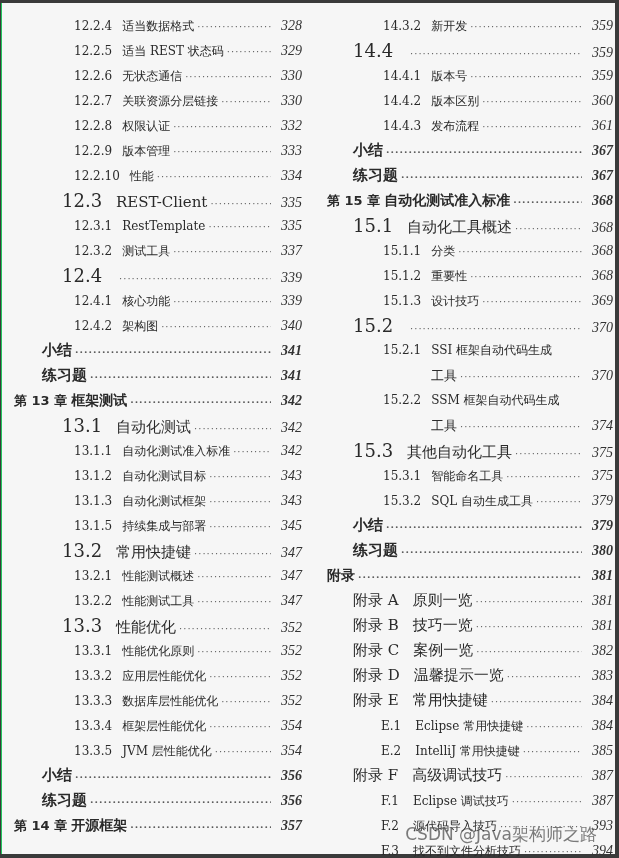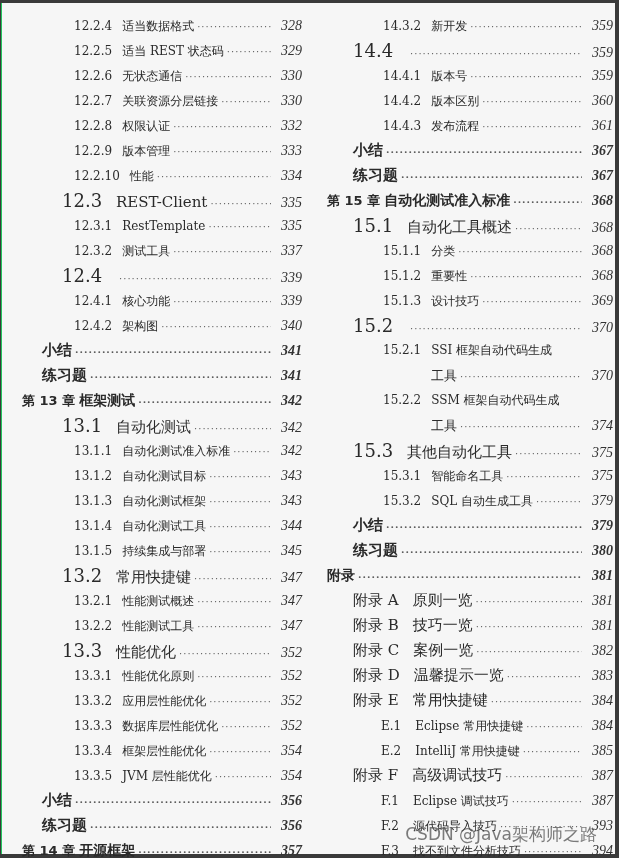--- a/index.html
+++ b/index.html
@@ -29,21 +29,21 @@
     color: #555; letter-spacing: 1px; font-size: 10px;
   }
   .row .dots::before {
     content: "··························································································································";
   }
   .row .page-no {
     flex: 0 0 auto; font-style: italic; font-size: 14px; color: #333;
     font-family: "Liberation Serif", serif; width: 28px; text-align: right;
   }
   .row .nodots { flex: 1 1 auto; }
-  .lvl-ch { padding-left: 20px; font-weight: bold; font-size: 14px; }
+  .lvl-ch { padding-left: 12px; font-weight: bold; font-size: 14px; }
   .lvl-ch .num { font-family: "DejaVu Sans", sans-serif; font-size: 13px; margin-right: 4px; }
   .lvl-ch .title { font-family: "DejaVu Sans", sans-serif; font-size: 14px; font-weight: bold; }
   .lvl-sec { padding-left: 60px; font-size: 15px; }
   .lvl-sec .num { font-size: 18px; margin-right: 14px; }
   .lvl-sub { padding-left: 72px; font-size: 12px; }
   .lvl-sub .num { font-size: 12px; margin-right: 10px; }
   .lvl-misc { padding-left: 40px; font-size: 15px; font-weight: bold; }
   .lvl-app { padding-left: 40px; font-size: 15px; }
   .lvl-app .num { margin-right: 14px; }
   .lvl-appsub { padding-left: 65px; font-size: 12px; }
@@ -177,26 +177,20 @@
         <span class="dots"></span>
         <span class="page-no">343</span>
       </div>
       <div class="row lvl-sub">
         <span class="num">13.1.3</span>
         <span class="title">自动化测试框架</span>
         <span class="dots"></span>
         <span class="page-no">343</span>
       </div>
       <div class="row lvl-sub">
-        <span class="num">13.1.4</span>
-        <span class="title">自动化测试工具</span>
-        <span class="dots"></span>
-        <span class="page-no">344</span>
-      </div>
-      <div class="row lvl-sub">
         <span class="num">13.1.5</span>
         <span class="title">持续集成与部署</span>
         <span class="dots"></span>
         <span class="page-no">345</span>
       </div>
       <div class="row lvl-sec">
         <span class="num">13.2</span>
         <span class="title">常用快捷键</span>
         <span class="dots"></span>
         <span class="page-no">347</span>

